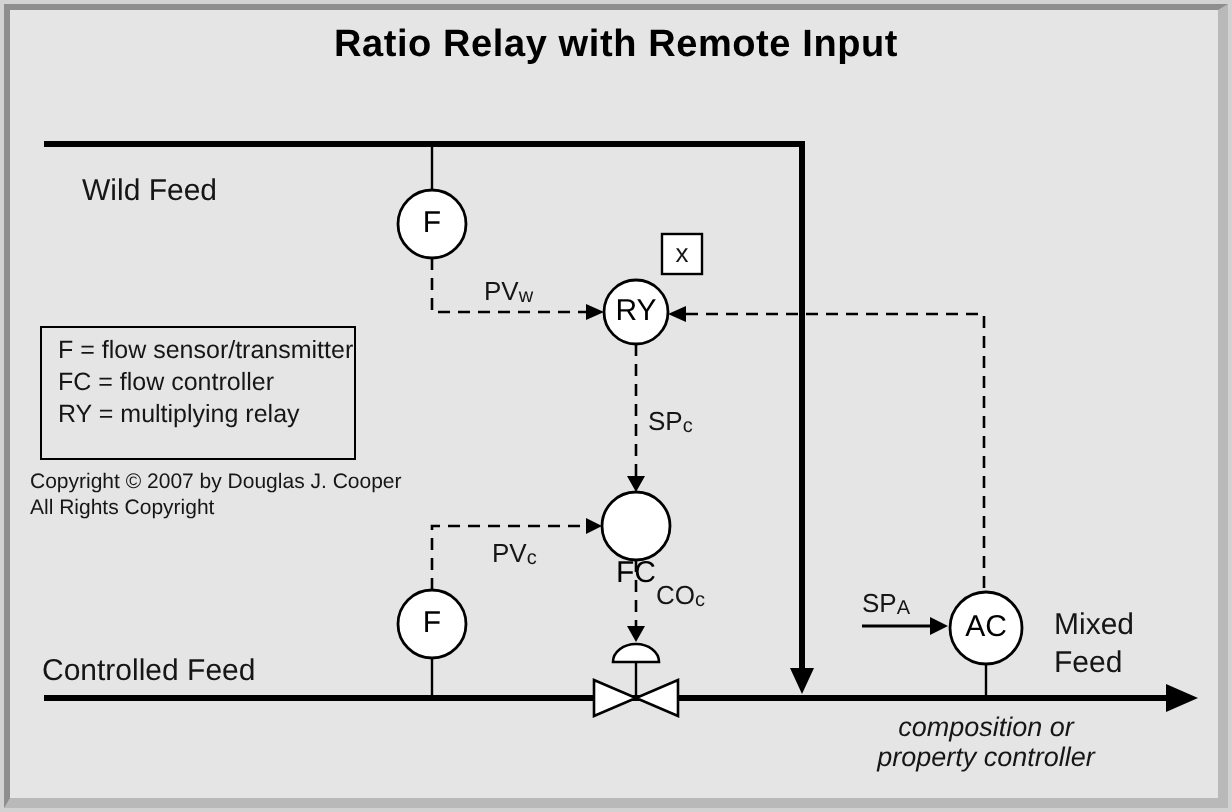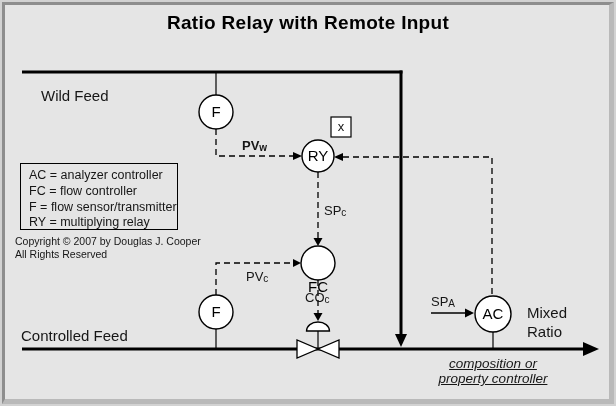--- a/index.html
+++ b/index.html
@@ -65,21 +65,20 @@
     text-align: left;
     font-size: 15px; line-height: 19px;
     white-space: normal;
   }
   .annotation {
     left: 427px; top: 356px; width: 132px;
     text-align: center;
     font-style: italic;
     font-size: 13.5px; line-height: 15px;
     white-space: normal;
-    text-decoration: underline;
   }
 </style>
 </head>
 <body>
 
 <div class="screen">
 
   <svg class="diagram" width="616" height="406" viewBox="0 0 616 406">
 
     <line x1="22" y1="72" x2="402.5" y2="72" stroke="#000" stroke-width="3"></line>
@@ -122,46 +121,45 @@
     <circle cx="318" cy="263" r="17" fill="#fff" stroke="#000" stroke-width="1.4"></circle>
     <circle cx="216" cy="312" r="17" fill="#fff" stroke="#000" stroke-width="1.4"></circle>
     <circle cx="493" cy="314" r="18" fill="#fff" stroke="#000" stroke-width="1.4"></circle>
   </svg>
 
   <div class="label title">Ratio Relay with Remote Input</div>
 
   <div class="label stream" style="left:41px; top:49px;margin-top:38px;">Wild Feed</div>
   <div class="label stream" style="left:21px; top:327px;text-align:center;">Controlled Feed</div>
 
-  <div class="label mixed-flow"><span>Mixed</span><br><span>Ratio</span></div>
+  <div class="label mixed-flow"><span>Mixed</span><br><span>Feed</span></div>
 
   <div class="circle-letter" style="left:216px; top:112px;">F</div>
   <div class="circle-letter" style="left:318px; top:156px;">RY</div>
   <div class="circle-letter" style="left:318px; top:263px;margin-top:24px;">FC</div>
   <div class="circle-letter" style="left:216px; top:312px;">F</div>
   <div class="circle-letter" style="left:493px; top:314px;">AC</div>
   <div class="mult-x" style="left:341px; top:127px;">x</div>
 
-  <div class="label signal" style="left:242px; top:138px;font-weight:bold;"><span>PV</span><span class="sub">w</span></div>
+  <div class="label signal" style="left:242px; top:138px;"><span>PV</span><span class="sub">w</span></div>
 
   <div class="label signal" style="left:324px; top:203px;text-align:right;"><span>SP</span><span class="sub">c</span></div>
 
   <div class="label signal" style="left:246px; top:269px;"><span>PV</span><span class="sub">c</span></div>
 
-  <div class="label signal" style="left:305px; top:290px;"><span>CO</span><span class="sub">c</span></div>
+  <div class="label signal" style="left:328px; top:290px;"><span>CO</span><span class="sub">c</span></div>
 
   <div class="label signal" style="left:431px; top:294px;"><span>SP</span><span class="sub">A</span></div>
 
 
   <div class="legend-box">
-    <div class="legend-line">AC = analyzer controller</div>
+    <div class="legend-line">F = flow sensor/transmitter</div>
     <div class="legend-line">FC = flow controller</div>
-    <div class="legend-line">F = flow sensor/transmitter</div>
     <div class="legend-line">RY = multiplying relay</div>
   </div>
 
-  <div class="label copyright"><span>Copyright © 2007 by Douglas J. Cooper</span><br><span>All Rights Reserved</span></div>
+  <div class="label copyright"><span>Copyright © 2007 by Douglas J. Cooper</span><br><span>All Rights Copyright</span></div>
 
   <div class="label annotation"><span>composition or</span><br><span>property controller</span></div>
 
   <div class="frame-light"></div>
   <div class="frame-dark"></div>
 </div>
 
 </body></html>

